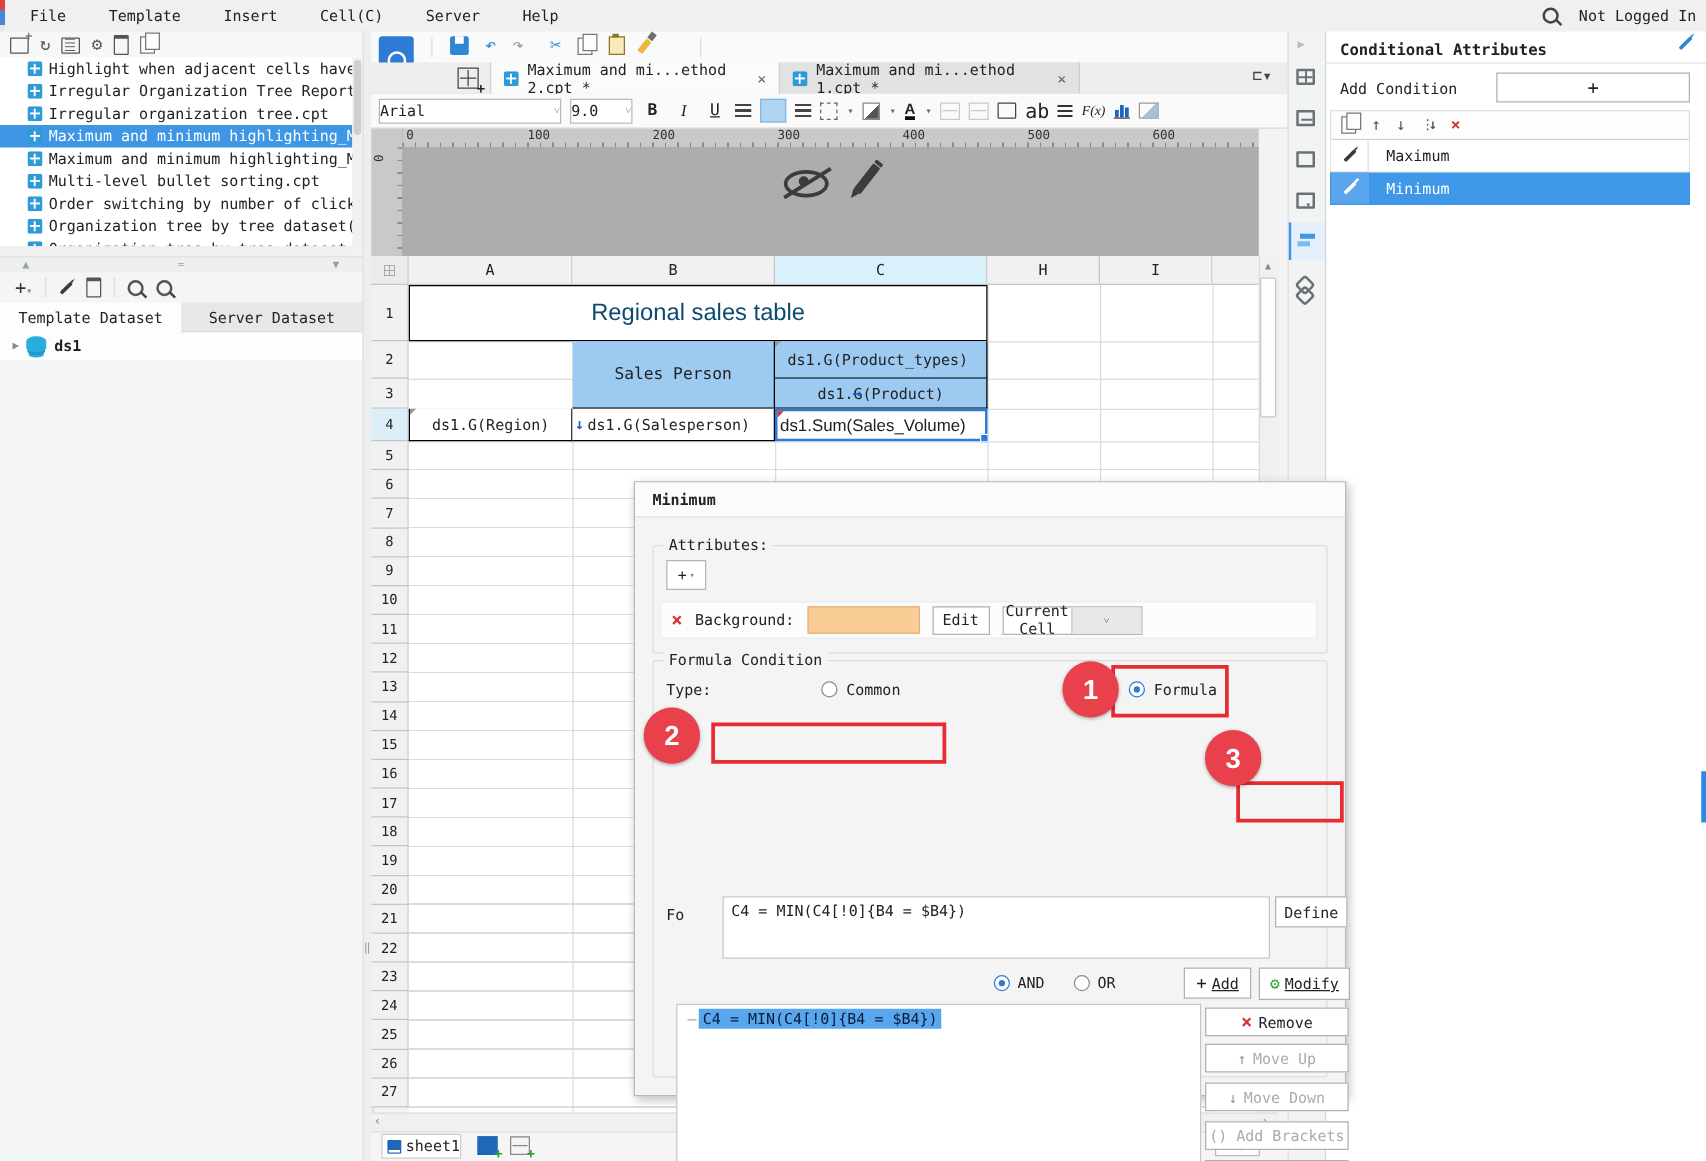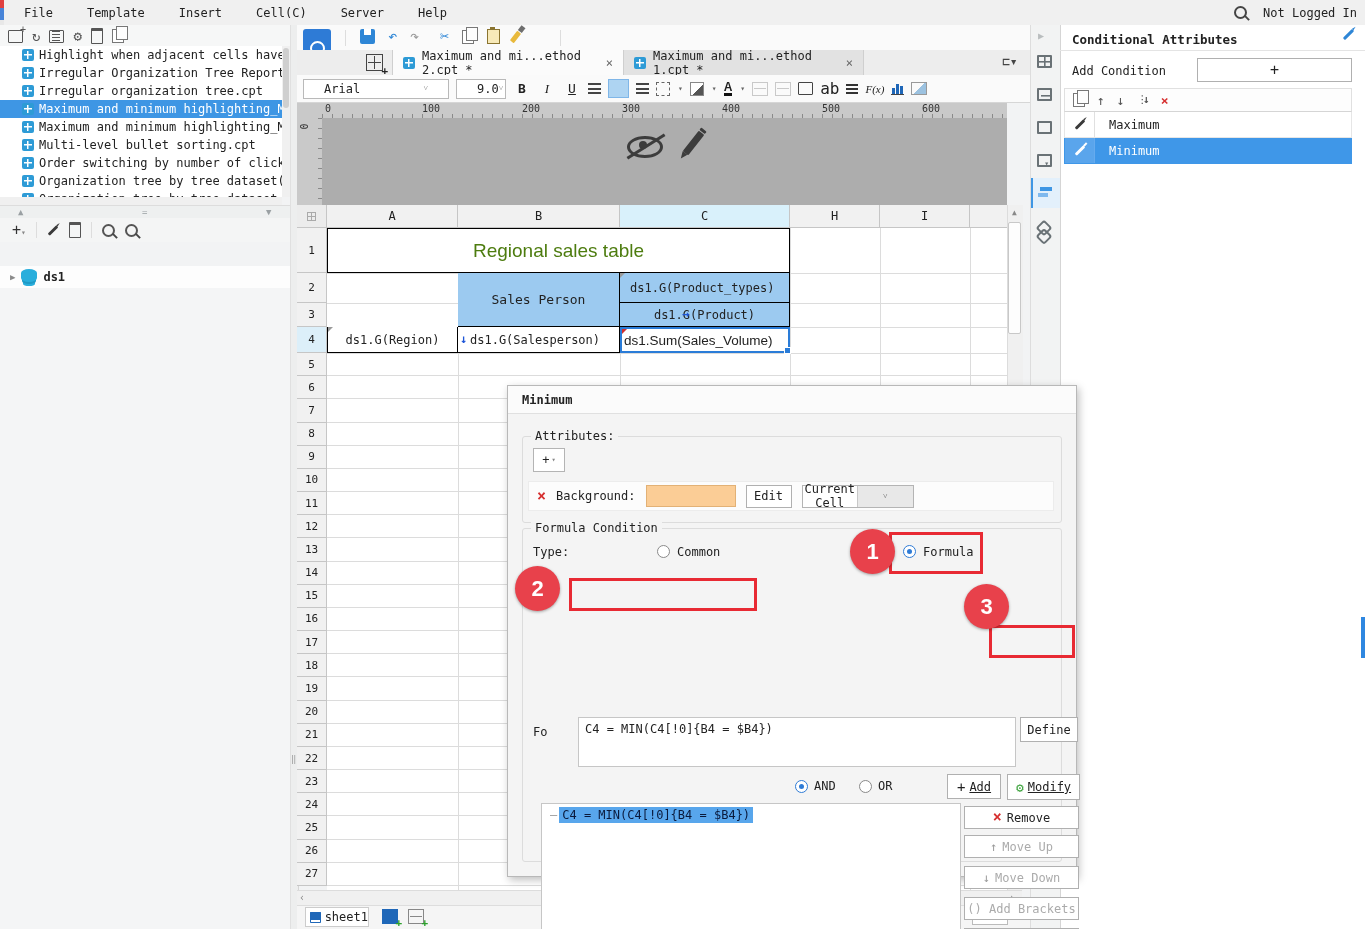--- a/index.html
+++ b/index.html
@@ -70,21 +70,21 @@
   #newtab-icon{left:366px;top:54px;width:15px;height:15px;border:1px solid #444;background:
      linear-gradient(#444,#444) 50% 50%/1px 13px no-repeat,linear-gradient(#444,#444) 50% 50%/13px 1px no-repeat;position:absolute;}
   #newtab-icon::after{content:'+';position:absolute;right:-6px;bottom:-7px;font-size:11px;font-weight:bold;color:#222;}
   .doc-tab{position:absolute;top:50px;height:25px;display:flex;align-items:center;gap:7px;padding:0 10px;box-sizing:border-box;border-right:1px solid #CFCFCF;font-size:12px;}
   #tab1{left:392px;width:232px;background:#FBFBFB;border-left:1px solid #CFCFCF;}
   #tab2{left:624px;width:240px;background:#E2E2E2;}
   .tab-close{color:#666;font-size:12px;margin-left:8px;}
   #tab-overflow{left:1002px;top:54px;font-size:13px;color:#444;}
   
   #fontbar{left:297px;top:75px;width:733px;height:28px;background:#FAFAFA;border-bottom:1px solid #D6D6D6;display:flex;align-items:center;gap:7px;padding-left:6px;box-sizing:border-box;}
-  .combo{background:#fff;border:1px solid #B9B9B9;height:20px;display:flex;align-items:center;justify-content:space-between;padding:0 20px;box-sizing:border-box;}
+  .combo{background:#fff;border:1px solid #B9B9B9;height:20px;display:flex;align-items:center;justify-content:space-between;padding:0 0;box-sizing:border-box;}
   #font-select{width:146px;}
   #size-select{width:50px;}
   .combo .car{font-size:8px;color:#777;}
   .fmt{font-size:13px;width:18px;text-align:center;}
   .i-align{width:13px;height:11px;background:repeating-linear-gradient(to bottom,#444 0 2px,transparent 2px 4.5px);display:inline-block;}
   #ac{background:#AED4F2;border:1px solid #7FB6E8;padding:3px;}
   .caret-sm{font-size:8px;color:#666;margin-left:1px;}
   .i-border{width:12px;height:12px;border:1px dashed #666;display:inline-block;}
   .i-fill{width:12px;height:12px;display:inline-block;background:linear-gradient(135deg,#fff 0 55%,#555 55%);border:1px solid #888;}
   .i-fontA{font-size:12px;font-weight:bold;border-bottom:3px solid #111;line-height:11px;display:inline-block;font-family:"Liberation Sans",sans-serif;}
@@ -126,21 +126,21 @@
   .rh{box-sizing:border-box;border-right:1px solid #C6C6C6;border-bottom:1px solid #C6C6C6;height:23.174px;display:flex;align-items:center;justify-content:center;font-size:11px;color:#222;}
   .rh:nth-child(1){height:45px;}.rh:nth-child(2){height:30px;}.rh:nth-child(3){height:24px;}
   .rh:nth-child(4){height:26px;background:#DCEFF9;}
   #grid{left:327px;top:228px;width:680px;height:662px;background:#fff;}
   .gv{position:absolute;top:0;bottom:0;width:1px;background:#DCDCDC;}
   .gh{position:absolute;left:0;right:0;height:1px;background:#DCDCDC;}
   #grid-lower{position:absolute;left:0;right:0;top:125px;bottom:0;
      background:repeating-linear-gradient(to bottom,transparent 0 22.174px,#DCDCDC 22.174px 23.174px);}
   .cell{position:absolute;box-sizing:border-box;display:flex;align-items:center;justify-content:center;}
   #cell-title{left:0;top:0;width:463px;height:45px;border:1px solid #000;background:#fff;
-     font-family:"Liberation Sans",sans-serif;font-size:19px;color:#4d7c0f;}
+     font-family:"Liberation Sans",sans-serif;font-size:19px;color:#0c4a6e;}
   #cell-region{left:0;top:45px;width:131px;height:54px;border:1px solid #000;border-top:none;background:#9CCAF0;font-size:13px;}
   #cell-sperson{left:131px;top:45px;width:162px;height:54px;border:1px solid #000;border-top:none;border-left:none;background:#9CCAF0;font-size:13px;}
   #cell-ptypes{left:293px;top:45px;width:170px;height:30px;border:1px solid #000;border-top:none;border-left:none;background:#9CCAF0;font-size:12px;justify-content:flex-start;padding-left:10px;}
   #cell-product{left:293px;top:75px;width:170px;height:24px;border:1px solid #000;border-top:none;border-left:none;background:#9CCAF0;font-size:12px;}
   #cell-regionf{left:0;top:99px;width:131px;height:26px;border:1px solid #000;border-top:none;background:#fff;font-size:12px;}
   #cell-spersonf{left:131px;top:99px;width:162px;height:26px;border:1px solid #000;border-top:none;border-left:none;background:#fff;font-size:12px;justify-content:flex-start;padding-left:12px;}
   #cell-svolume{left:293px;top:99px;width:170px;height:26px;border:2px solid #2A7CD8;background:#fff;
      font-family:"Liberation Sans",sans-serif;font-size:13.5px;justify-content:flex-start;padding-left:2px;}
   .corner-mark{position:absolute;left:0;top:0;border-top:5px solid #9A9A9A;border-right:5px solid transparent;}
   .corner-mark.red{border-top-color:#D03030;}
@@ -342,20 +342,24 @@
   </div>
   <div id="ds-toolbar" class="abs">
     <span style="font-size:15px;color:#333;">+<span style="font-size:8px;color:#888;">▾</span></span>
     <span class="vline"></span>
     <span class="i-pen"></span>
     <span class="i-trash"></span>
     <span class="vline"></span>
     <span class="i-mag" style="border-color:#555;"></span>
     <span class="i-mag" style="border-color:#555;"></span>
   </div>
+  <div id="ds-tabs" class="abs">
+    <div class="ds-tab active">Template Dataset</div>
+    <div class="ds-tab">Server Dataset</div>
+  </div>
   <div id="ds-tree-row" class="abs">
     <span id="caret-ds1">▶</span>
     <span class="i-db"></span>
     <span style="font-weight:bold;">ds1</span>
   </div>
   <div id="lp-rest" class="abs"></div>
   <div id="main-split" class="abs"></div>
   <div id="split-grip" class="abs">‖</div>
 
   <div id="main-toolbar" class="abs"></div>

